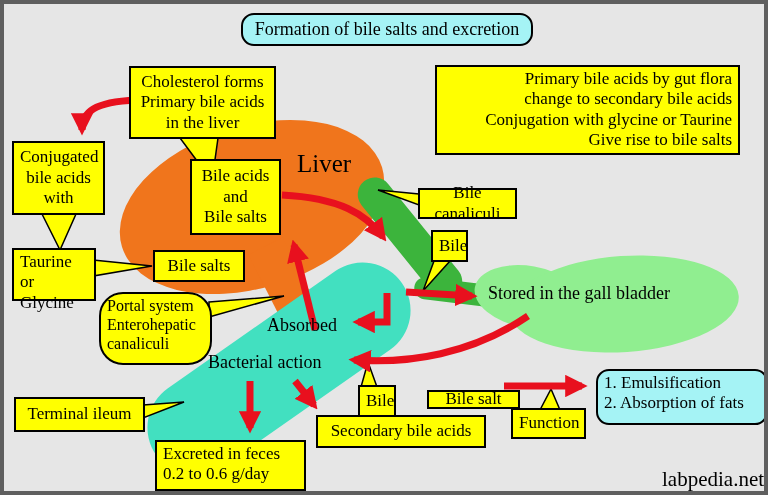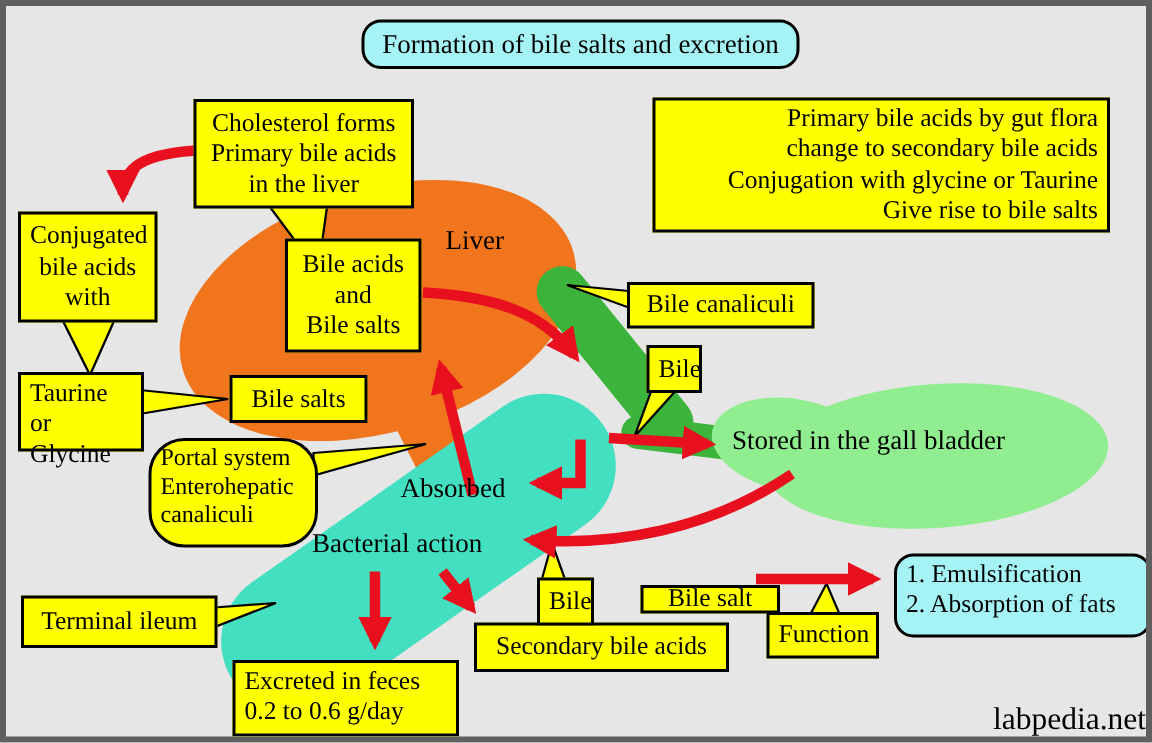--- a/index.html
+++ b/index.html
@@ -23,31 +23,31 @@
   .center{text-align:center;display:flex;flex-direction:column;justify-content:center;}
   .box span{display:block;}
   .plain{position:absolute;z-index:3;font-size:18px;white-space:nowrap;}
   #b-title{left:237px;top:9px;width:292px;height:33px;font-size:18px;}
   #b-cholesterol{left:125px;top:62px;width:147px;height:73px;}
   #b-gutflora{left:431px;top:61px;width:305px;height:90px;text-align:right;}
   #b-conjugated{left:8px;top:137px;width:93px;height:74px;}
   #b-taurine{left:8px;top:244px;width:84px;height:53px;}
   #b-bileacids{left:186px;top:155px;width:91px;height:76px;}
   #b-bilesalts{left:149px;top:246px;width:92px;height:32px;}
-  #b-canaliculi{left:414px;top:184px;width:125px;height:31px;}
+  #b-canaliculi{left:414px;top:184px;width:99px;height:31px;}
   #b-bile1{left:427px;top:226px;width:37px;height:32px;}
   #b-portal{left:95px;top:288px;width:113px;height:73px;font-size:16px;border-radius:24px;}
   #b-terminal{left:10px;top:393px;width:131px;height:35px;}
   #b-excreted{left:151px;top:436px;width:151px;height:51px;}
   #b-secondary{left:296px;top:411px;width:170px;height:33px;margin-left:16px;}
   #b-bile2{left:354px;top:381px;width:38px;height:32px;}
   #b-bilesalt{left:407px;top:386px;width:93px;height:19px;margin-left:16px;}
   #b-function{left:507px;top:404px;width:75px;height:31px;}
   #b-emulsification{left:592px;top:365px;width:172px;height:56px;font-size:17px;}
-  #l-liver{left:293px;top:146px;font-size:18px;}
+  #l-liver{left:293px;top:146px;font-size:25px;}
   #l-absorbed{left:263px;top:311px;}
   #l-bacterial{left:204px;top:348px;}
   #l-stored{left:484px;top:279px;}
   #l-watermark{left:658px;top:463px;font-size:21px;}
 </style>
 </head>
 <body>
 
 <div id="canvas">
 

